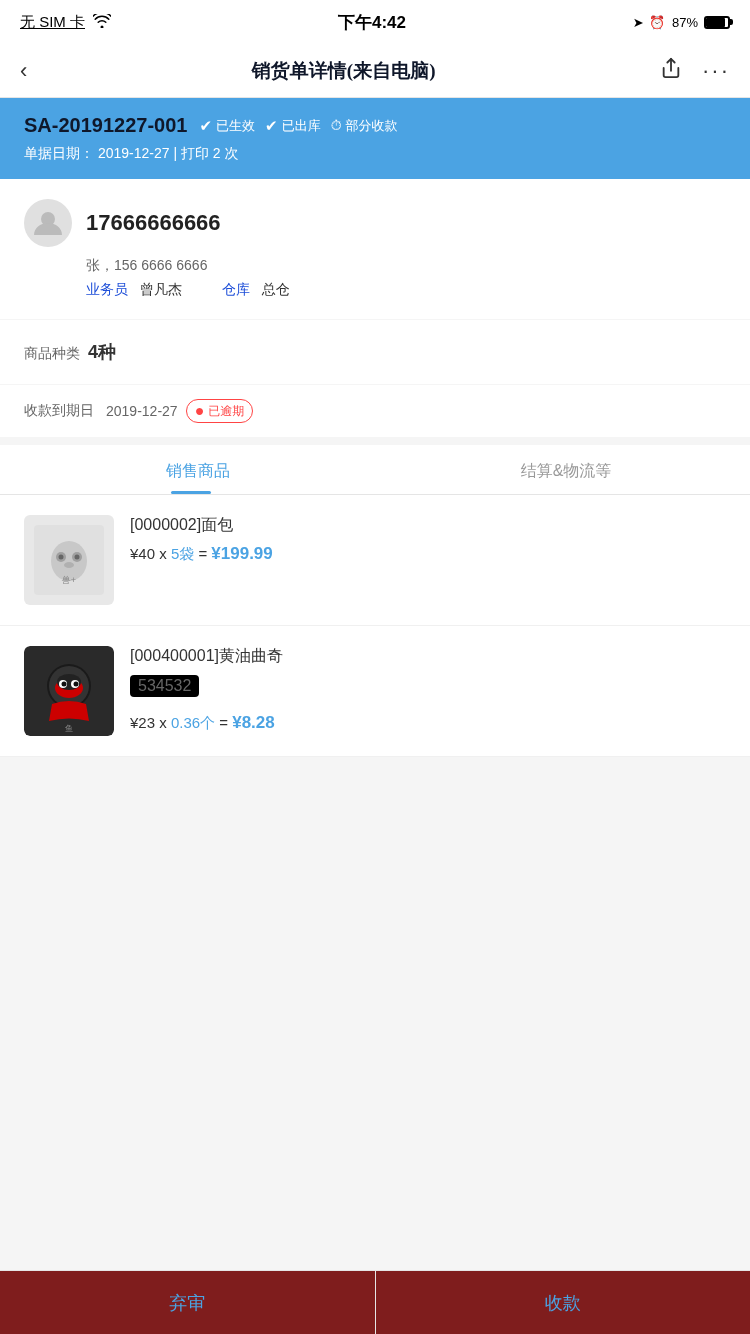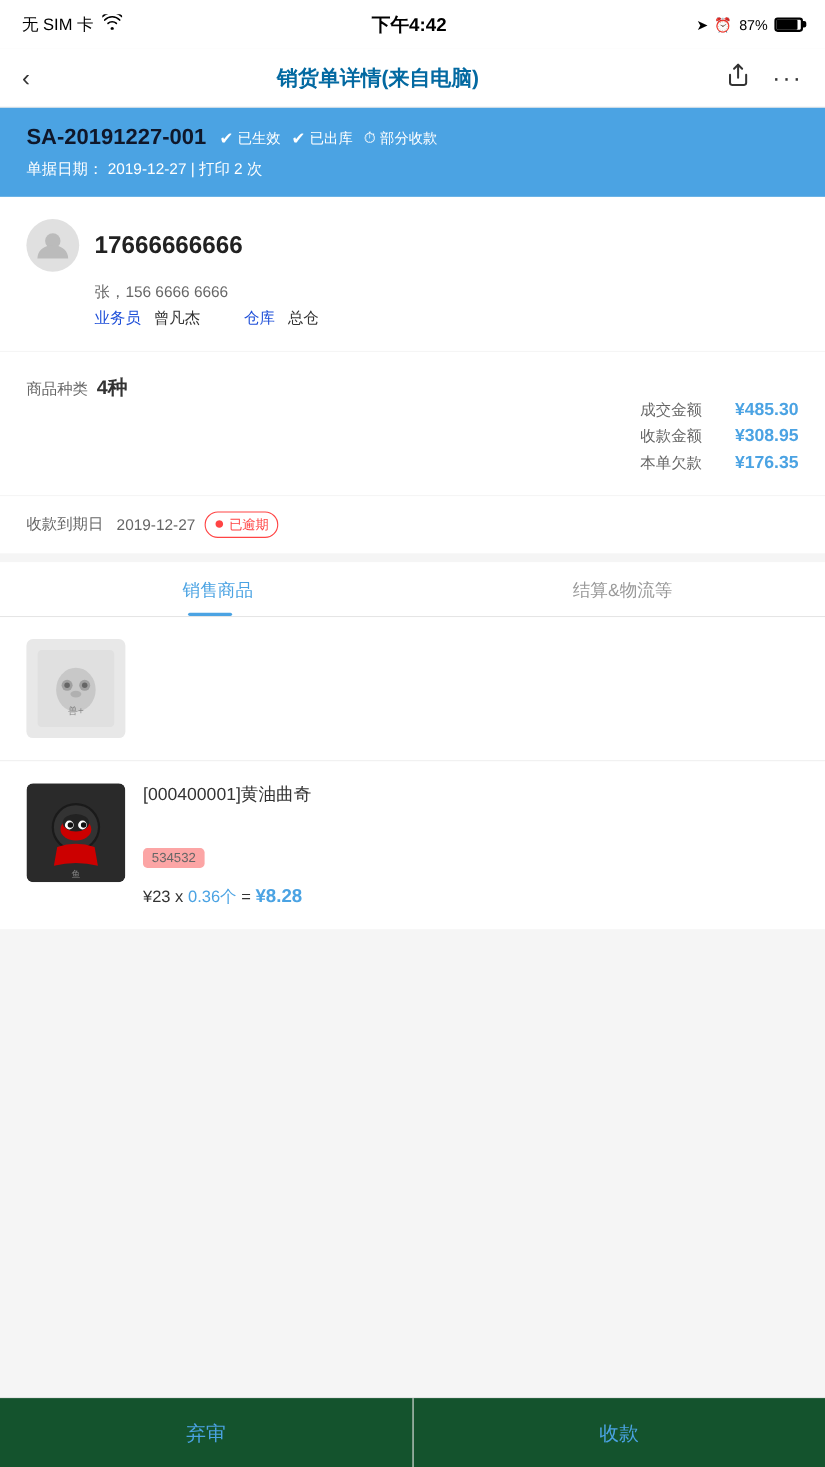--- a/index.html
+++ b/index.html
@@ -16,21 +16,21 @@
     .status-bar {
       background: #fff;
       height: 44px;
       display: flex;
       align-items: center;
       justify-content: space-between;
       padding: 0 20px;
       font-size: 15px;
       font-weight: 500;
     }
-    .status-left { display: flex; align-items: center; gap: 8px; }
+    .status-left { display: flex; align-items: center; gap: 8px; text-decoration: underline; }
     .status-center { font-size: 17px; font-weight: 600; }
     .status-right { display: flex; align-items: center; gap: 6px; font-size: 13px; }
     .battery-icon {
       width: 26px; height: 13px; border: 2px solid #000; border-radius: 3px; position: relative; display: inline-block;
     }
     .battery-icon::after {
       content: ''; position: absolute; right: -5px; top: 50%; transform: translateY(-50%);
       width: 3px; height: 6px; background: #000; border-radius: 0 2px 2px 0;
     }
     .battery-fill { height: 100%; width: 87%; background: #000; border-radius: 1px; }
@@ -38,21 +38,21 @@
     
     .nav-bar {
       background: #fff;
       height: 54px;
       display: flex;
       align-items: center;
       justify-content: space-between;
       padding: 0 20px;
       border-bottom: 1px solid #e5e5e5;
     }
-    .nav-title { font-size: 19px; font-weight: 600; color: #0369a1; }
+    .nav-title { font-size: 19px; font-weight: 600; color: #0f172a; font-family: Liberation Serif, serif; }
     .nav-actions { display: flex; gap: 20px; align-items: center; }
 
     
     .order-header {
       background: #4ba3e3;
       padding: 16px 24px;
     }
     .order-header-top {
       display: flex;
       align-items: center;
@@ -183,40 +183,39 @@
       flex-shrink: 0;
       display: flex;
       align-items: center;
       justify-content: center;
       overflow: hidden;
     }
     .product-info { flex: 1; }
     .product-name { font-size: 16px; color: #333; margin-bottom: 8px; font-weight: 500; }
     .product-sku {
       display: inline-block;
-      background: #fca5a5;
+      background: #000000;
       color: #666;
-      font-size: 12px;
+      font-size: 16px;
       padding: 2px 8px;
       border-radius: 4px;
       margin-bottom: 8px;
-      margin-top: 30px;
     }
     .product-price { font-size: 15px; color: #333; }
     .price-qty { color: #4ba3e3; font-weight: 500; }
     .price-total { color: #4ba3e3; font-weight: 600; font-size: 17px; }
 
     
     .bottom-bar {
       position: fixed;
       bottom: 0;
       left: 0;
       width: 750px;
       height: 64px;
-      background: #14532d;
+      background: #7f1d1d;
       border-top: 1px solid #e5e5e5;
       display: flex;
     }
     .bottom-btn {
       flex: 1;
       display: flex;
       align-items: center;
       justify-content: center;
       font-size: 18px;
       cursor: pointer;
@@ -313,34 +312,20 @@
       <span class="meta-value" style="margin-left:8px;">总仓</span>
     </div>
   </div>
 </div>
 
 <div class="summary-card">
   <div class="summary-left">
     <span>商品种类</span>
     <span class="count">4种</span>
   </div>
-  <div class="summary-right">
-    <div class="summary-row">
-      <span>成交金额</span>
-      <span class="summary-amount">¥485.30</span>
-    </div>
-    <div class="summary-row">
-      <span>收款金额</span>
-      <span class="summary-amount">¥308.95</span>
-    </div>
-    <div class="summary-row">
-      <span>本单欠款</span>
-      <span class="summary-amount">¥176.35</span>
-    </div>
-  </div>
 </div>
 
 <div class="due-row">
   <span>收款到期日</span>
   <span style="margin-left:4px;">2019-12-27</span>
   <span class="overdue-badge">
     <span class="overdue-dot">●</span>
     <span>已逾期</span>
   </span>
 </div>
@@ -362,20 +347,32 @@
       <svg width="70" height="70" viewBox="0 0 70 70">
         <rect width="70" height="70" fill="#e0e0e0" rx="4"></rect>
         <ellipse cx="35" cy="36" rx="18" ry="20" fill="#c8c8c8"></ellipse>
         <circle cx="27" cy="32" r="5" fill="#a0a0a0"></circle>
         <circle cx="43" cy="32" r="5" fill="#a0a0a0"></circle>
         <circle cx="27" cy="32" r="2.5" fill="#666"></circle>
         <circle cx="43" cy="32" r="2.5" fill="#666"></circle>
         <ellipse cx="35" cy="40" rx="5" ry="3" fill="#b0b0b0"></ellipse>
         <text x="35" y="58" text-anchor="middle" font-size="9" fill="#888">兽+</text>
       </svg>
+    </div>
+    <div class="product-info">
+      <div class="product-name">[0000002]面包</div>
+      <div class="product-price">
+        <span>¥40</span>
+        <span> x </span>
+        <span class="price-qty">
+          <span>5</span><span>袋</span>
+        </span>
+        <span> = </span>
+        <span class="price-total">¥199.99</span>
+      </div>
     </div>
   </div>
 
   <div class="product-item">
     <div class="product-thumb">
 
       <svg width="90" height="90" viewBox="0 0 90 90">
         <rect width="90" height="90" fill="#2a2a2a" rx="6"></rect>
         <circle cx="45" cy="40" r="22" fill="#1a1a1a"></circle>
         <circle cx="45" cy="40" r="20" fill="#333"></circle>

